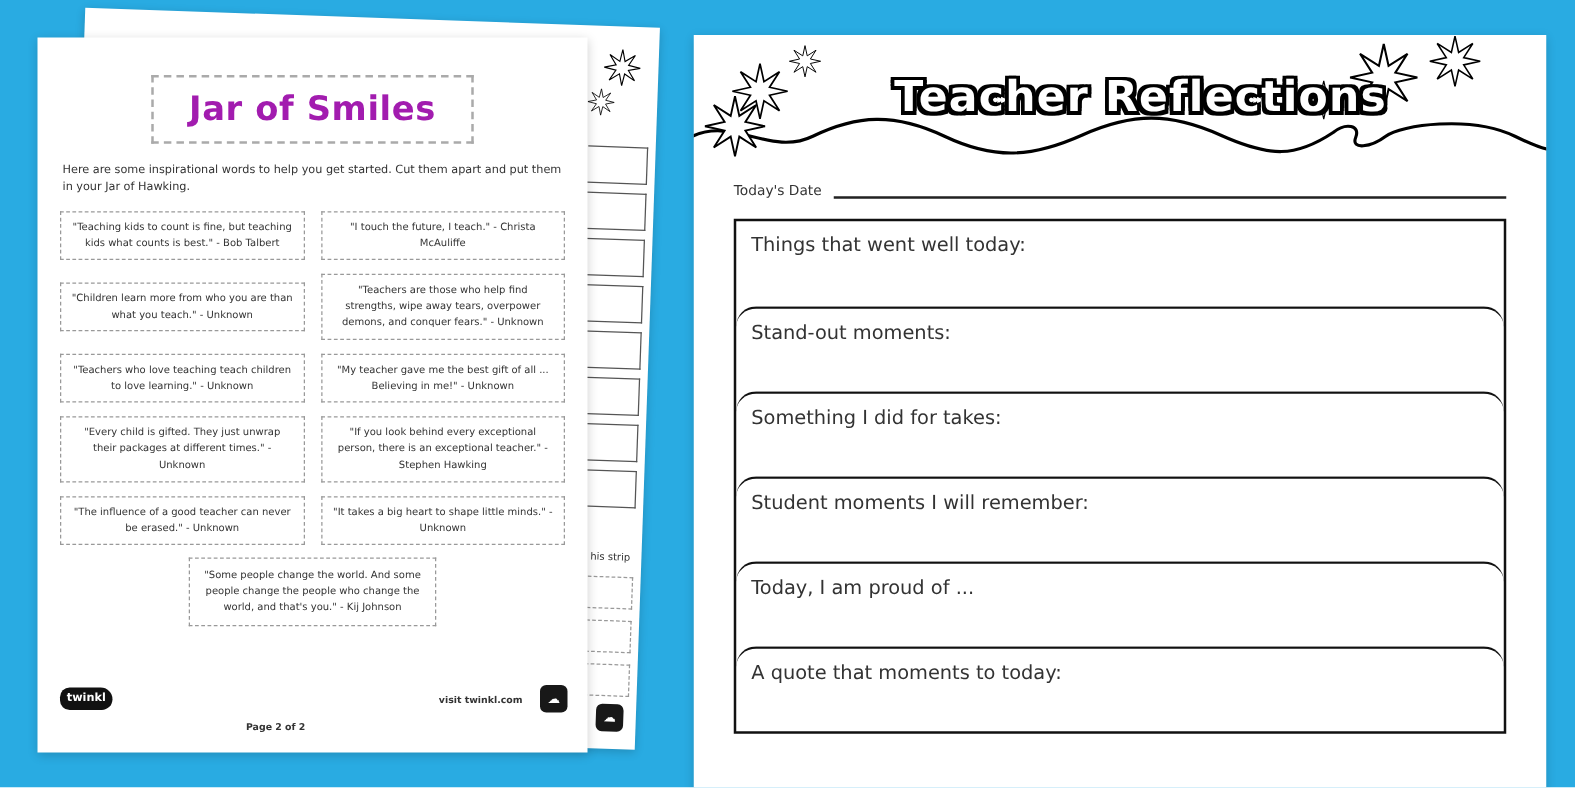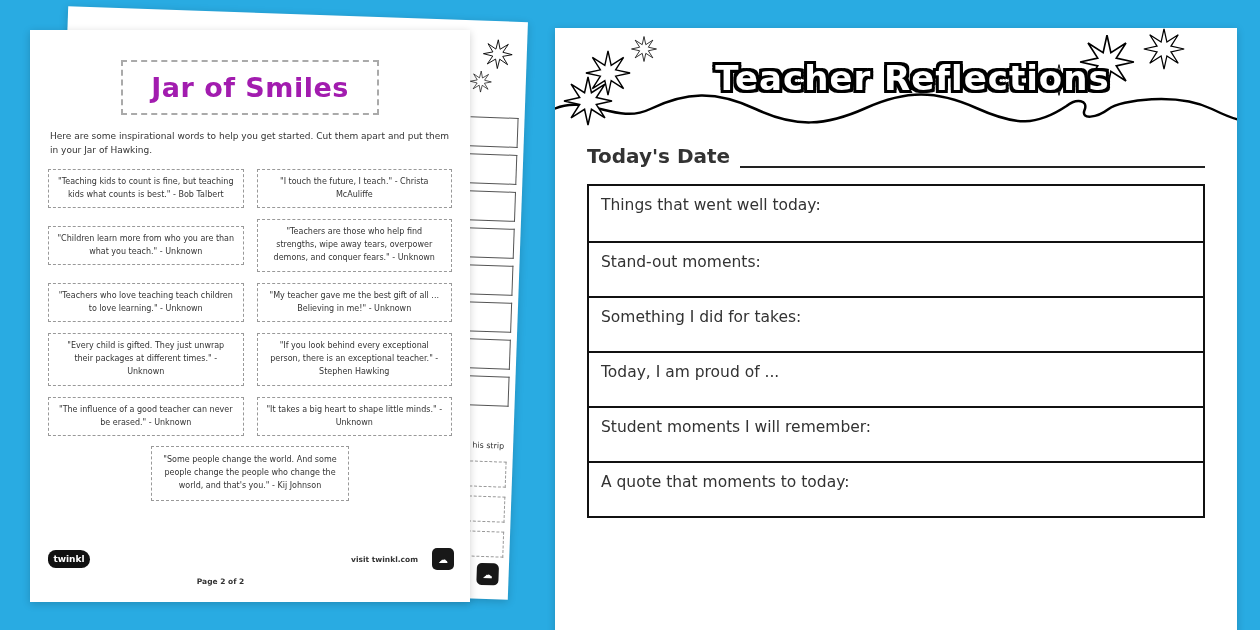--- a/index.html
+++ b/index.html
@@ -70,24 +70,24 @@
     position:absolute; left:0; right:0; top:30px; text-align:center;
     font-size:34px; font-weight:bold; letter-spacing:1px; color:#fff;
     text-shadow:
       -3px -3px 0 #000, -3px 0 0 #000, -3px 3px 0 #000,
        0 -3px 0 #000,  0 3px 0 #000,
        3px -3px 0 #000, 3px 0 0 #000, 3px 3px 0 #000,
       -2px -2px 0 #000, 2px 2px 0 #000, -2px 2px 0 #000, 2px -2px 0 #000;
     padding-left: 33px;
   }
   .date-row { display:flex; align-items:flex-end; margin:4px 32px 0; }
-  .date-label { font-size:20px; color:#333; white-space:nowrap;font-weight:bold; }
+  .date-label { font-size:11px; color:#333; white-space:nowrap; }
   .date-line { flex:1; border-bottom:2px solid #222; margin-left:10px; height:15px; }
   .reflect-table { margin:16px 32px 0; border:2px solid #111; }
-  .reflect-row { height:55px; border-top:2px solid #111; }
+  .reflect-row { height:68px; border-top:2px solid #111;border-radius:16px; }
   .reflect-row:first-child { border-top:none; }
   .reflect-row .row-label { padding:10px 12px; font-size:15.5px; color:#333; }
 </style>
 </head>
 <body>
 
 <div class="stage">
 
   <div class="behind-page">
     <svg class="star" style="right:14px; top:18px; width:30px; height:30px;" viewBox="0 0 100 100">
@@ -179,24 +179,24 @@
       <div class="reflect-row">
         <div class="row-label">Things that went well today:</div>
       </div>
       <div class="reflect-row">
         <div class="row-label">Stand-out moments:</div>
       </div>
       <div class="reflect-row">
         <div class="row-label">Something I did for takes:</div>
       </div>
       <div class="reflect-row">
+        <div class="row-label">Student moments I will remember:</div>
+      </div>
+      <div class="reflect-row">
         <div class="row-label">Today, I am proud of ...</div>
       </div>
       <div class="reflect-row">
-        <div class="row-label">Student moments I will remember:</div>
-      </div>
-      <div class="reflect-row">
         <div class="row-label">A quote that moments to today:</div>
       </div>
     </div>
   </div>
 
 </div>
 
 </body></html>

